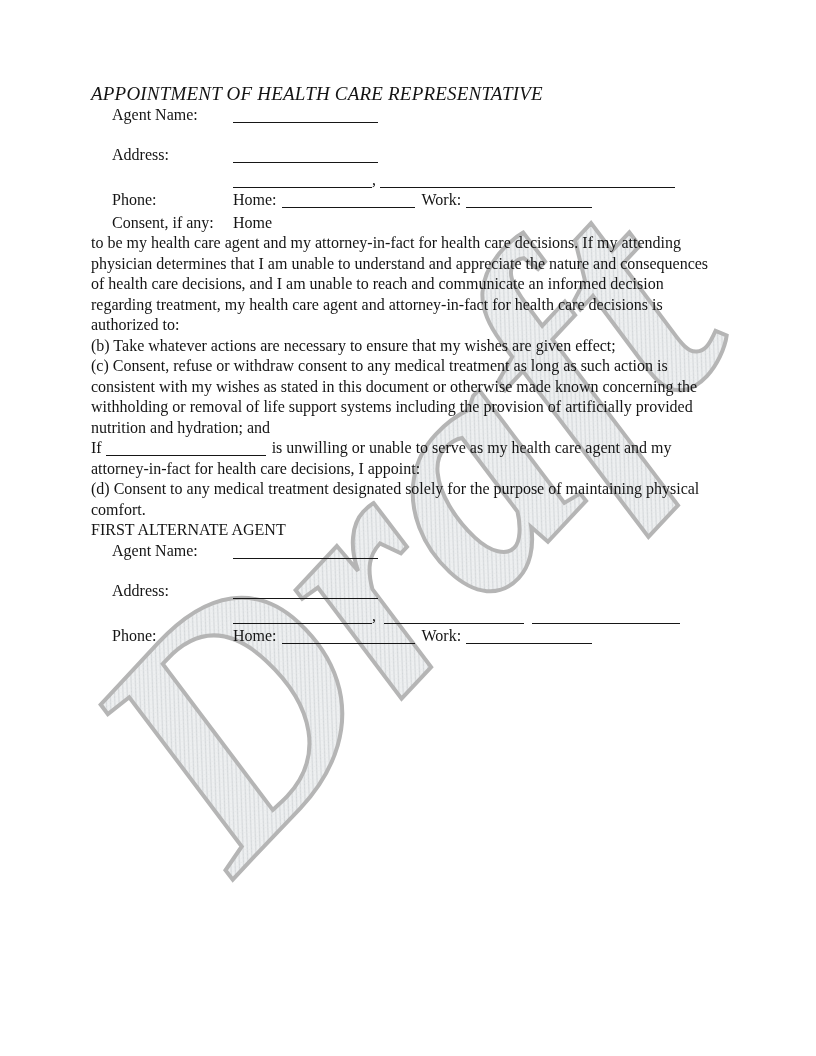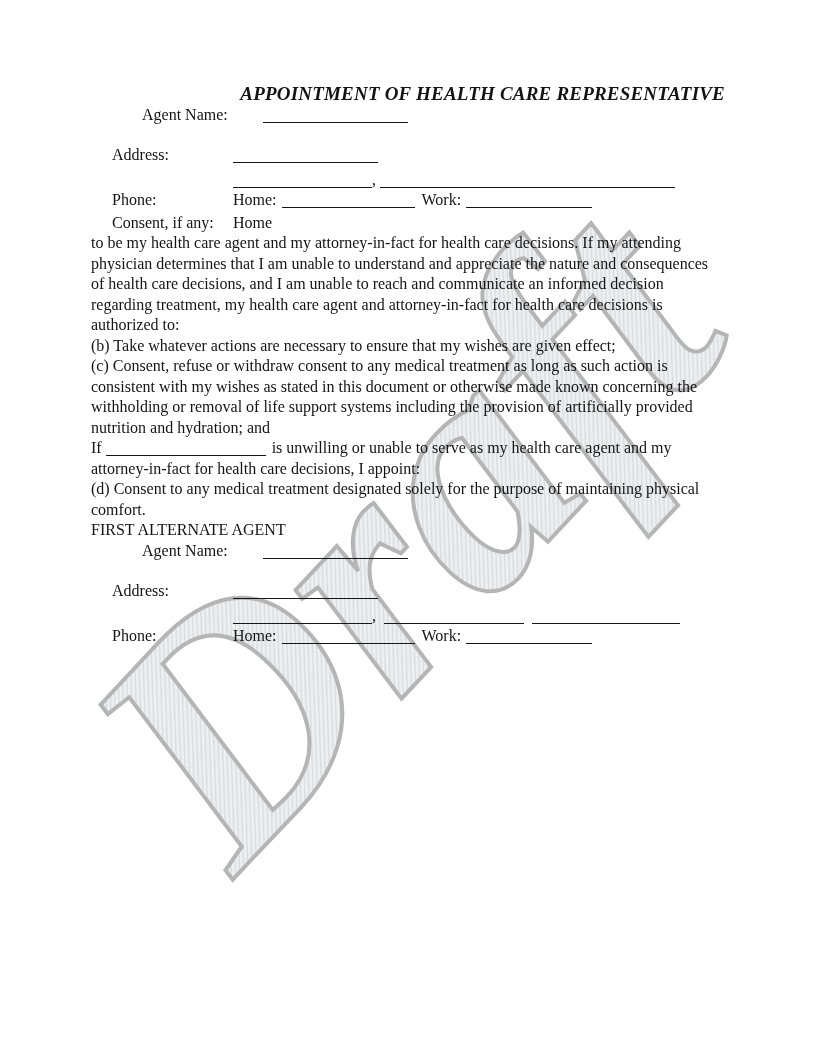--- a/index.html
+++ b/index.html
@@ -22,33 +22,33 @@
   .content {
     position: relative;
     z-index: 1;
     box-sizing: border-box;
     width: 816px;
     padding: 84px 91px 0 91px;
   }
   .content p { margin: 0; }
   .doc-title {
     margin: 0 0 26px 0;
-    text-align: right;
+    text-align: left;
     font-size: 19px;
-    font-weight: bold;
+    font-weight: normal;
     font-style: italic;
     letter-spacing: 0.2px;
   }
   .heading-a { margin-bottom: 24px; }
   .heading-a strong { margin-right: 5px; }
   .form-block { margin-left: 21px; }
   .frow { display: flex; }
   .frow .flabel { flex: none; width: 121px; }
   .frow .fvalue { flex: 1 1 auto; white-space: nowrap; }
-  .gap-after { margin-bottom: 20px; margin-left: 30px; }
+  .gap-after { margin-bottom: 20px; }
   .sm-gap { margin-bottom: 4px; }
   .xs-gap { margin-bottom: 2px; }
   .blank {
     display: inline-block;
     height: 0;
     border-bottom: 1px solid #161616;
     vertical-align: -3px;
   }
   .b145 { width: 145px; }
   .b139 { width: 139px; }

